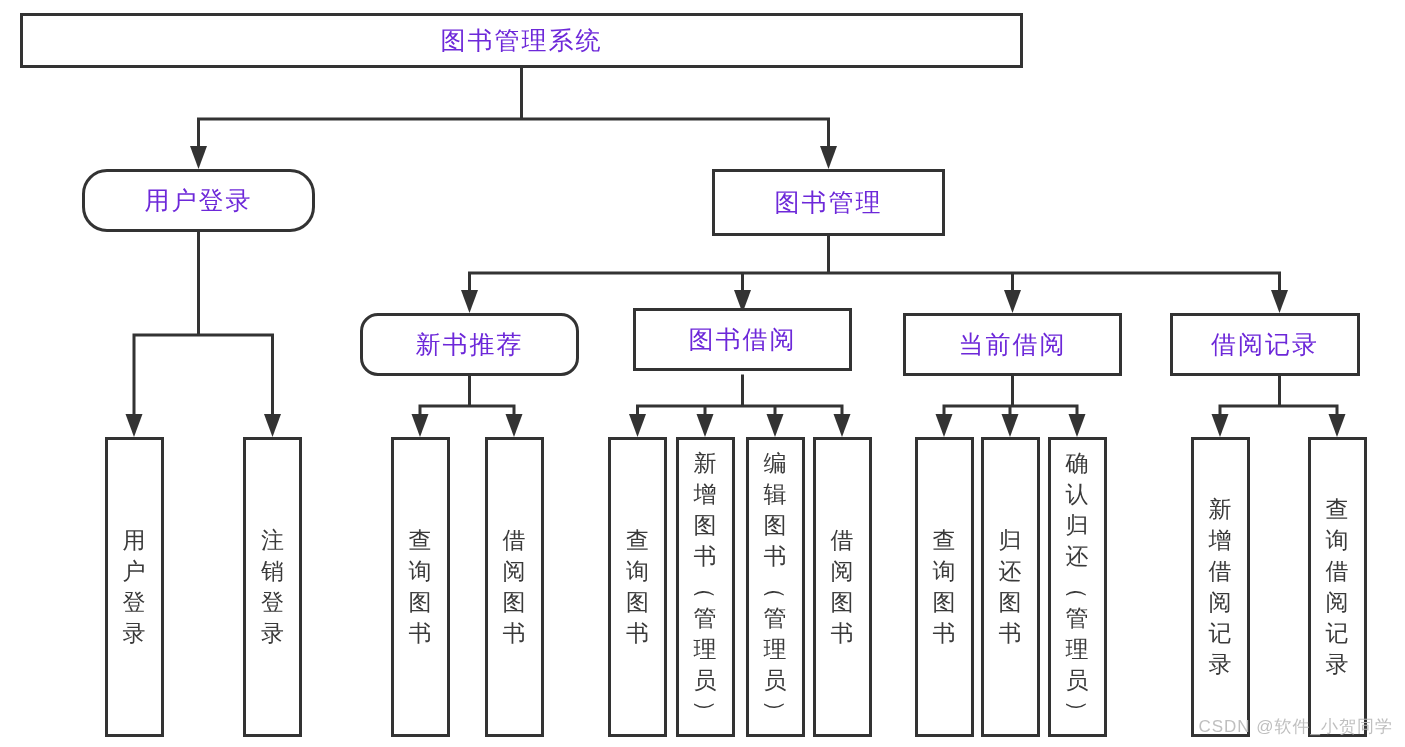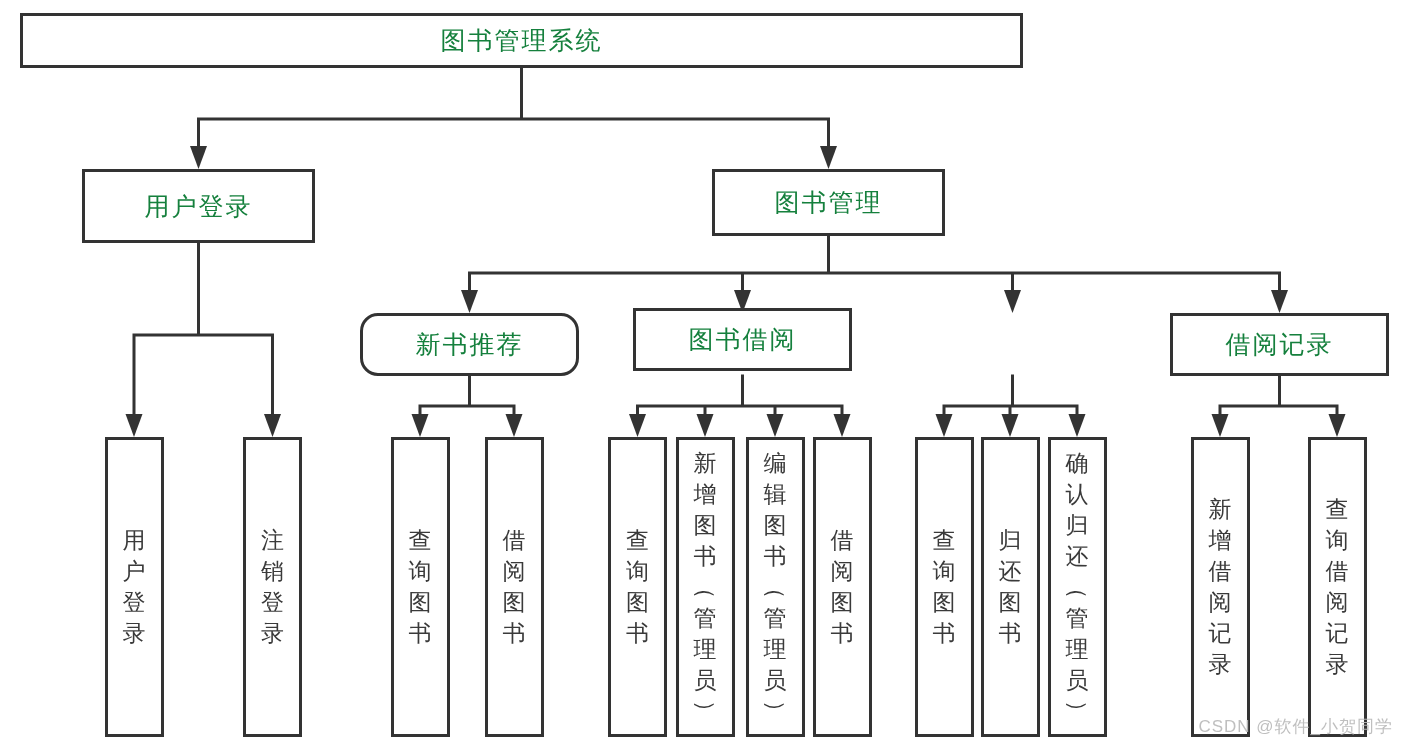--- a/index.html
+++ b/index.html
@@ -21,21 +21,21 @@
     position: absolute;
     box-sizing: border-box;
     background: #ffffff;
     border: 3px solid #333333;
     display: flex;
     align-items: center;
     justify-content: center;
   }
   .hbox span {
     font-size: 25px;
-    color: #15803d;
+    color: #6d28d9;
     letter-spacing: 2px;
     white-space: nowrap;
   }
   .vbox {
     position: absolute;
     box-sizing: border-box;
     background: #ffffff;
     border: 3px solid #333333;
     width: 59px;
     height: 300px;
@@ -93,34 +93,37 @@
       <polygon points="1001.5,414 1018.5,414 1010,437" fill="#333333"></polygon>
       <polygon points="1068.5,414 1085.5,414 1077,437" fill="#333333"></polygon>
       <polygon points="1211.5,414 1228.5,414 1220,437" fill="#333333"></polygon>
       <polygon points="1328.5,414 1345.5,414 1337,437" fill="#333333"></polygon>
     </svg>
 
   <div class="hbox" style="left:20px; top:13px; width:1003px; height:55px;">
     <span>图书管理系统</span>
   </div>
 
-  <div class="hbox" style="left:82px; top:169px; width:233px; height:74px;">
+  <div class="hbox" style="left:82px; top:169px; width:233px; height:63px;border-radius:25px;">
     <span>用户登录</span>
   </div>
   <div class="hbox" style="left:712px; top:169px; width:233px; height:67px;">
     <span>图书管理</span>
   </div>
 
   <div class="hbox" style="left:360px; top:313px; width:219px; height:63px;border-radius:18px;">
     <span>新书推荐</span>
   </div>
   <div class="hbox" style="left:633px; top:308px; width:219px; height:63px;text-align:center;">
     <span>图书借阅</span>
   </div>
-  <div class="hbox" style="left:1170px; top:313px; width:219px; height:63px;">
+  <div class="hbox" style="left:903px; top:313px; width:219px; height:63px;">
+    <span>当前借阅</span>
+  </div>
+  <div class="hbox" style="left:1170px; top:313px; width:190px; height:63px;">
     <span>借阅记录</span>
   </div>
 
   <div class="vbox" style="left:104.5px;">
     <div class="vtext">
         <span class="vchar">用</span>
         <span class="vchar">户</span>
         <span class="vchar">登</span>
         <span class="vchar">录</span>
       </div>

